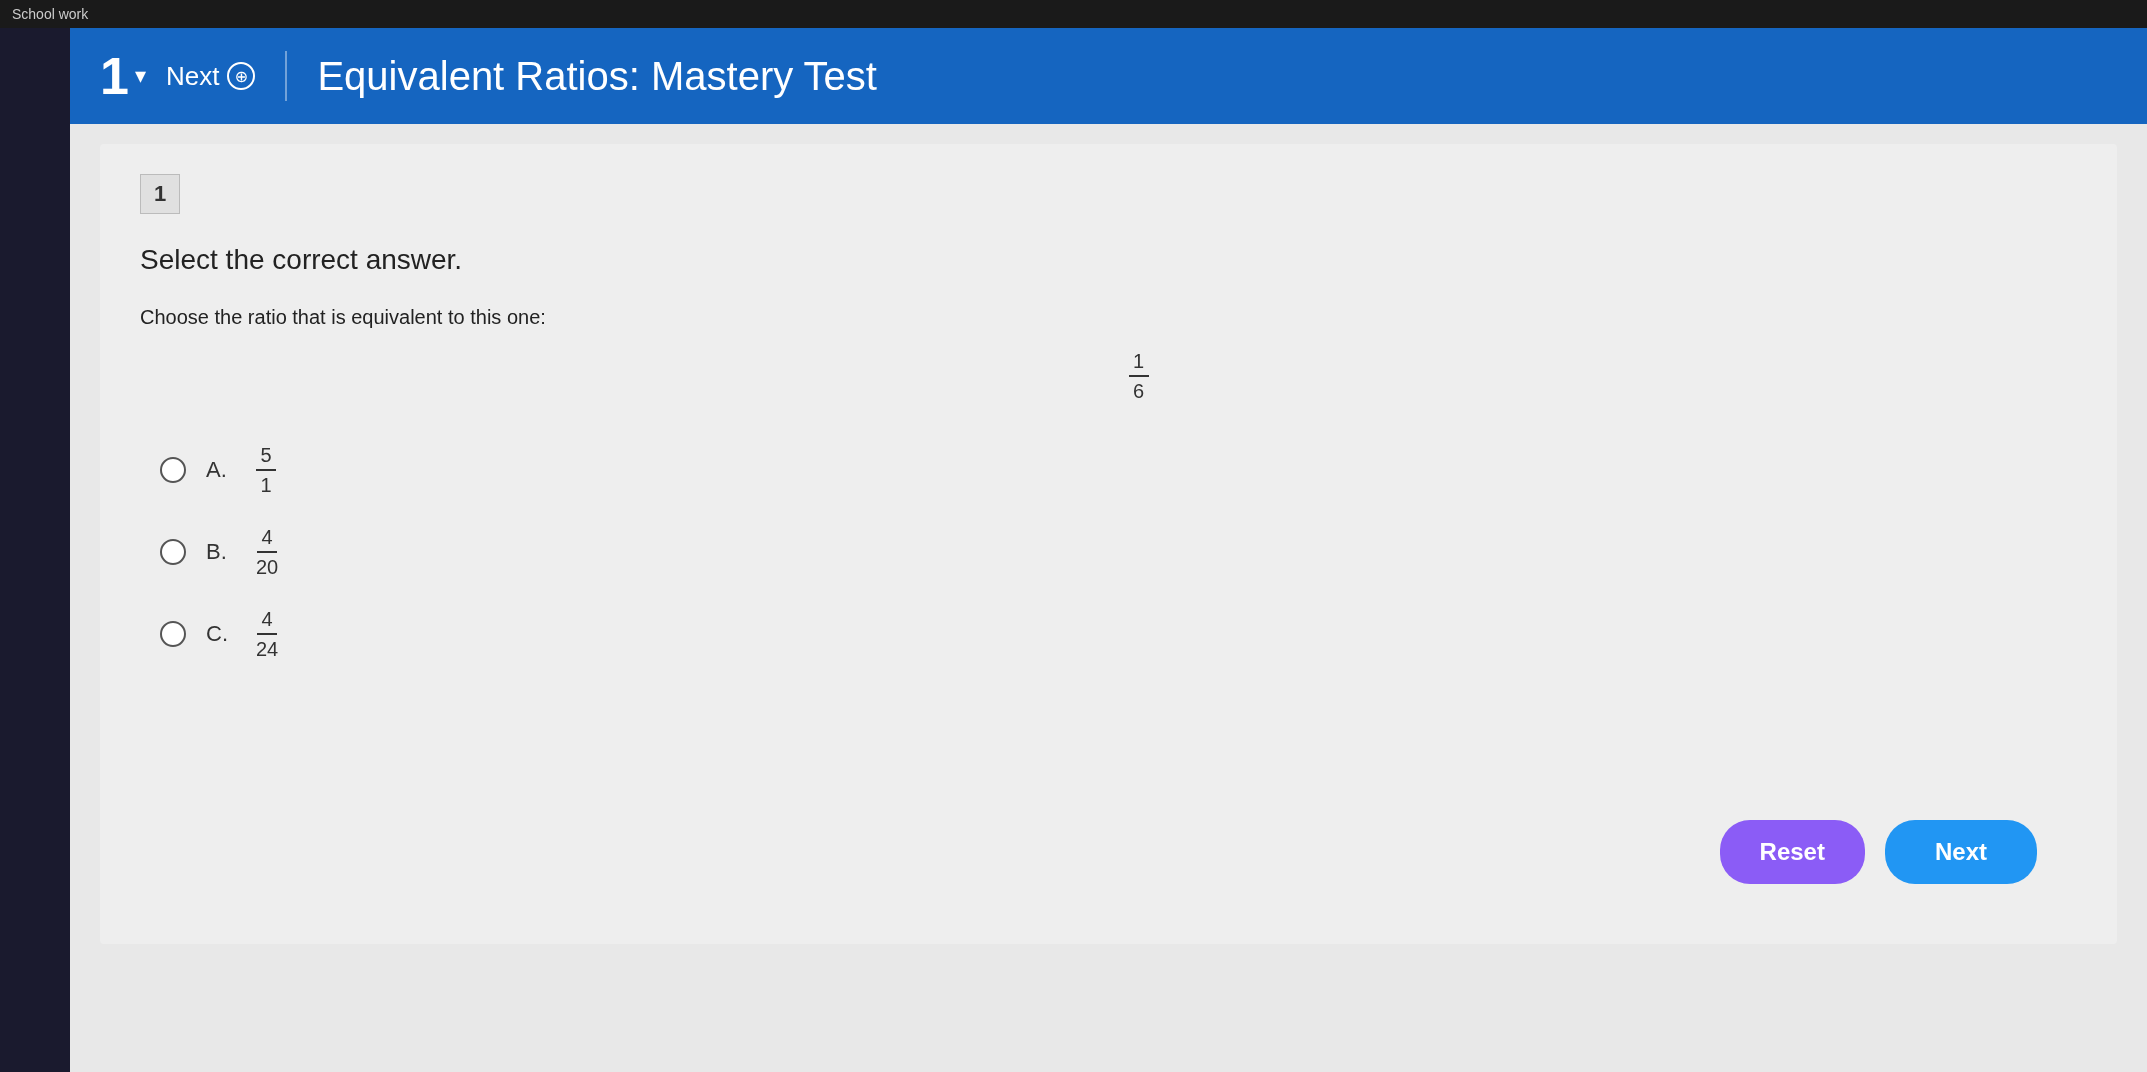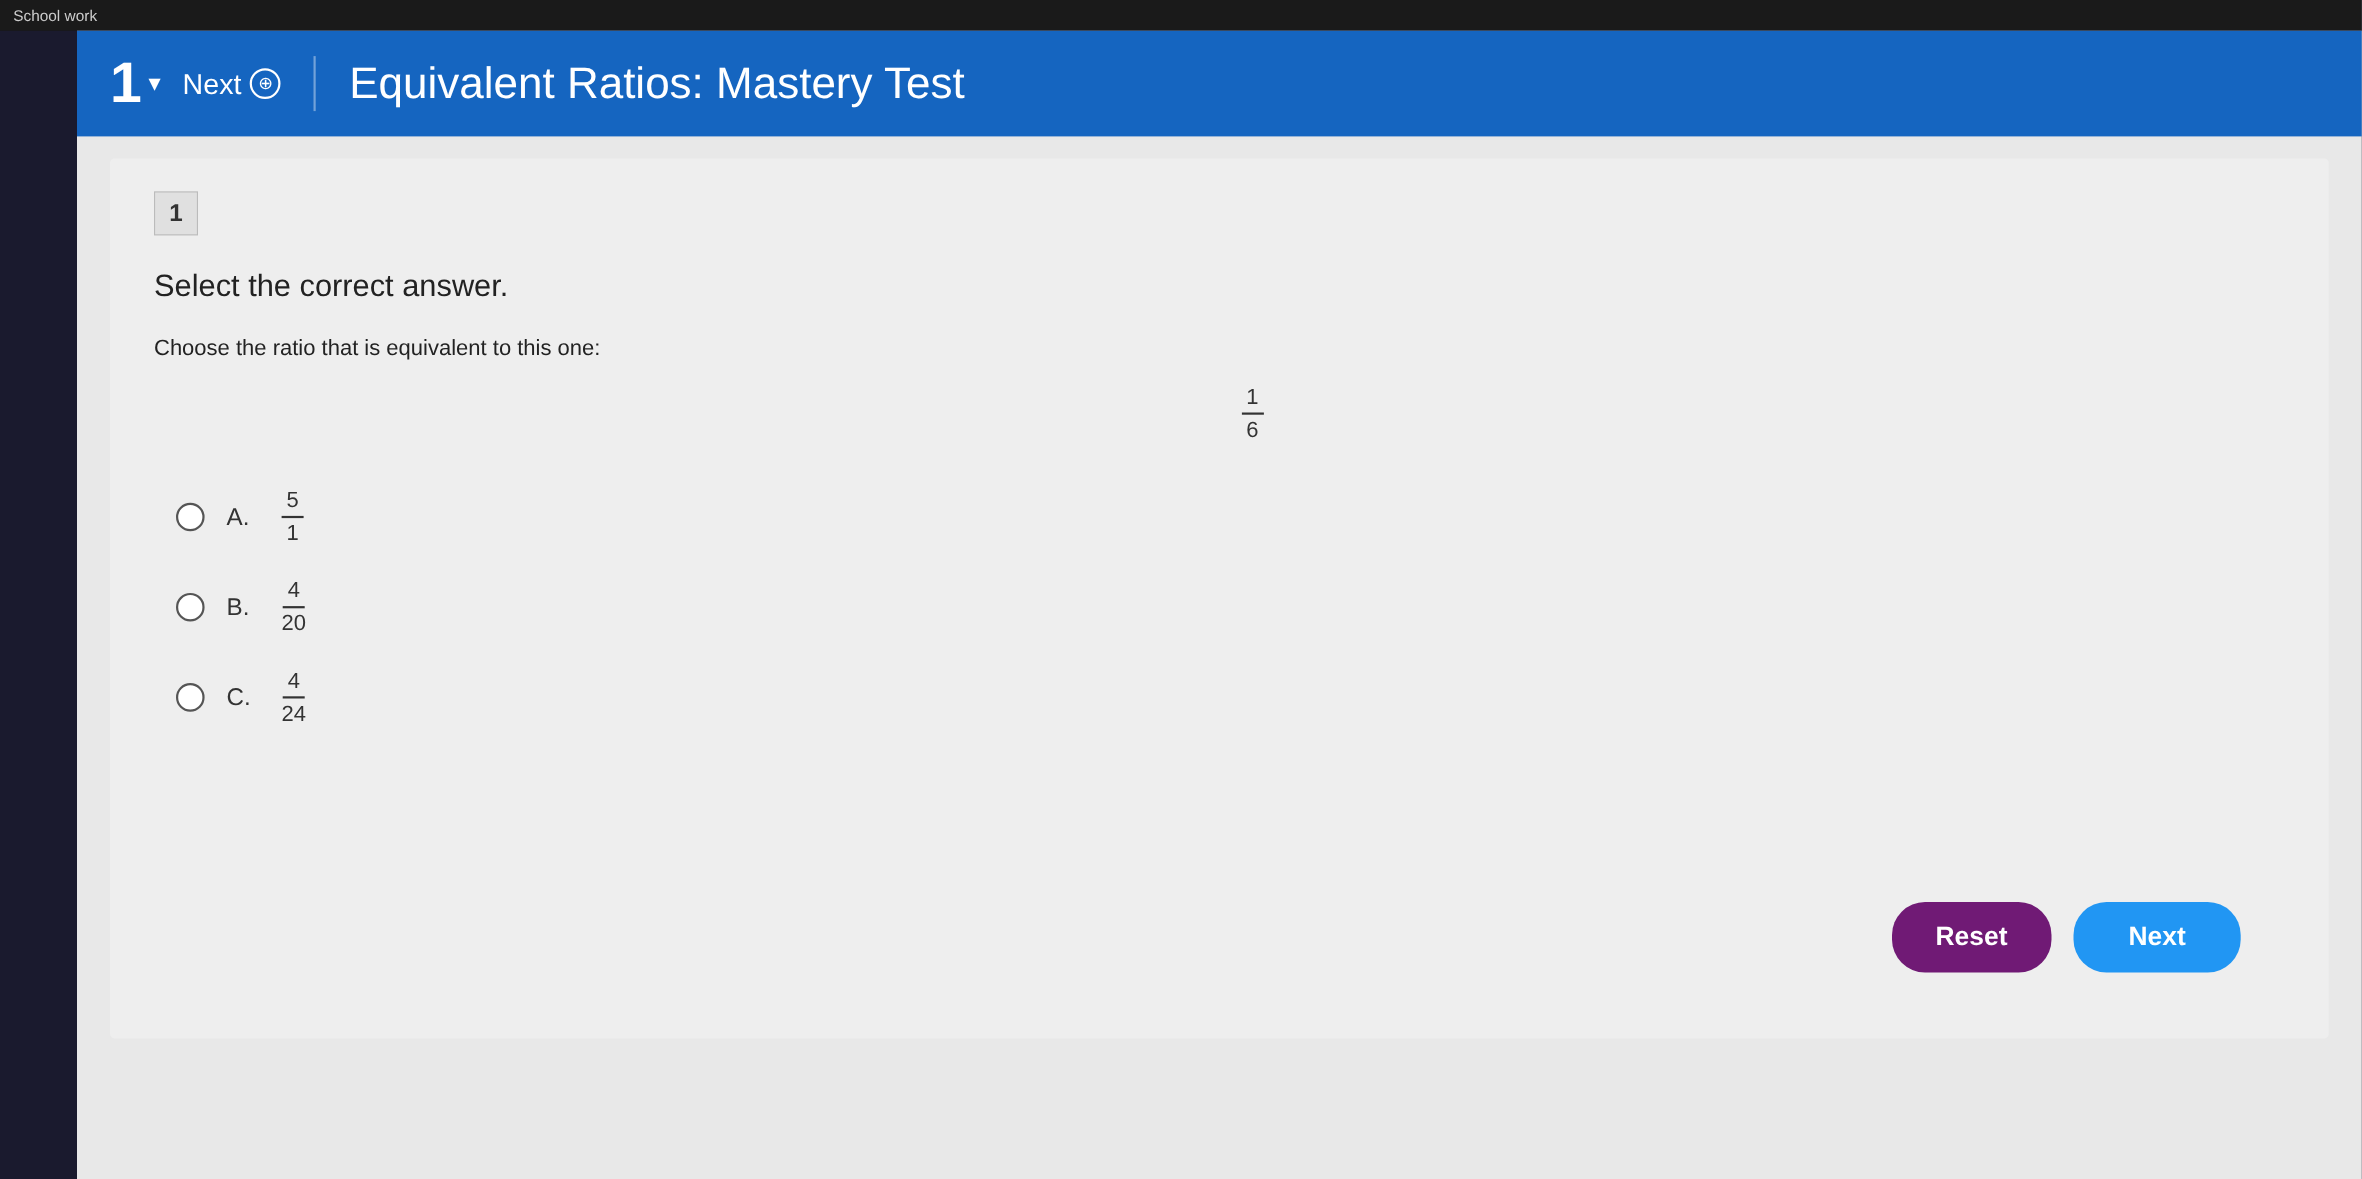--- a/index.html
+++ b/index.html
@@ -203,21 +203,21 @@
     .bottom-buttons {
       position: absolute;
       bottom: 60px;
       right: 80px;
       display: flex;
       gap: 20px;
       align-items: center;
     }
 
     .btn-reset {
-      background: #701a75;
+      background: #8b5cf6;
       color: white;
       border: none;
       border-radius: 30px;
       padding: 18px 40px;
       font-size: 24px;
       font-weight: bold;
       cursor: pointer;
     }
 
     .btn-next {

